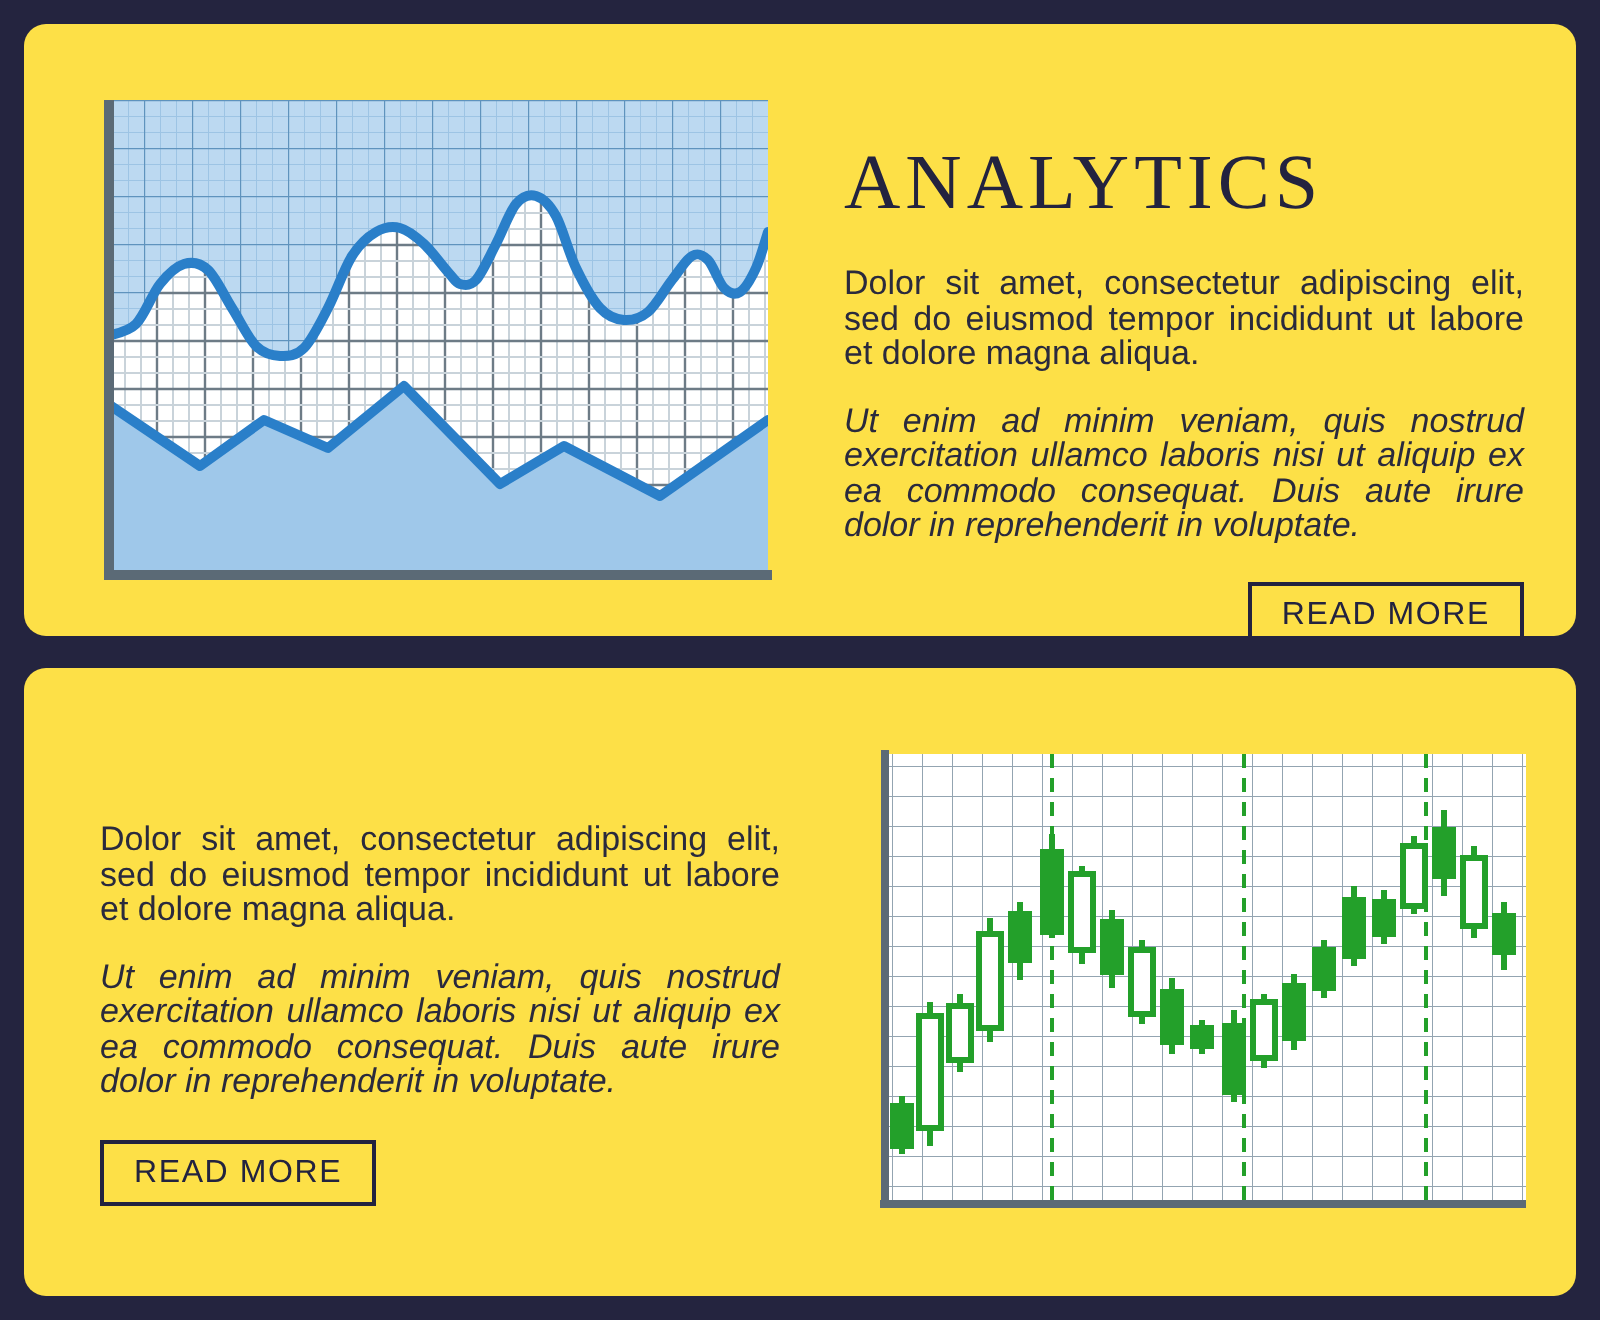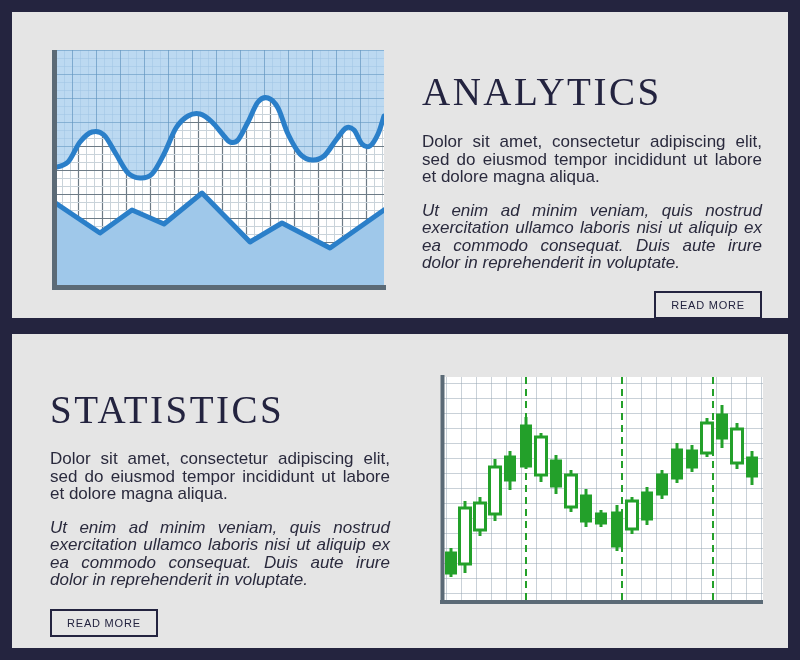--- a/index.html
+++ b/index.html
@@ -11,21 +11,22 @@
   }
   #page{
     position:relative;
     width:800px;height:660px;
     background:#24243f;
     box-sizing:border-box;
   }
   .panel{
     position:absolute;
     left:12px;right:12px;
-    background:#e5e5e5;
+    background:#fde047;
+    border-radius:11px;
   }
   #panel-top{top:12px;height:306px;}
   #panel-bottom{top:334px;height:314px;}
   #divider{
     position:absolute;left:0;right:0;top:318px;height:16px;
     background:#24243f;
   }
 
   
   .text-col{position:absolute;}
@@ -44,21 +45,21 @@
     line-height:17.5px;
     color:#2a2a3d;
     text-align:justify;
     margin:0;
   }
   .para + .para{margin-top:16px;font-style:italic;}
   .readmore{
     display:inline-block;
     border:2px solid #23233f;
     color:#23233f;
-    font-size:11px;
+    font-size:16px;
     letter-spacing:0.8px;
     padding:7px 15px 6px 15px;
     background:transparent;
     line-height:1;
     cursor:pointer;
     font-family:"Liberation Sans", sans-serif;
   }
   .btn-row-right{text-align:right;}
   .btn-row-left{text-align:left;}
 
@@ -204,21 +205,20 @@
         <button class="readmore">READ MORE</button>
       </div>
     </div>
   </div>
 
   <div id="divider"></div>
 
   <div class="panel" id="panel-bottom">
 
     <div class="text-col" style="left:38px;top:56px;width:340px;">
-      <h1 class="heading">STATISTICS</h1>
       <p class="para" style="margin-top:21px;">Dolor sit amet, consectetur adipiscing elit, sed do eiusmod tempor incididunt ut labore et dolore magna aliqua.</p>
       <p class="para">Ut enim ad minim veniam, quis nostrud exercitation ullamco laboris nisi ut aliquip ex ea commodo consequat. Duis aute irure dolor in reprehenderit in voluptate.</p>
       <div class="btn-row-left" style="margin-top:20px;">
         <button class="readmore">READ MORE</button>
       </div>
     </div>
 
     <div class="chart-box" style="left:404px;top:34px;width:348px;height:246px;">
       <svg width="348" height="246" viewBox="0 0 348 246">
         <defs>

